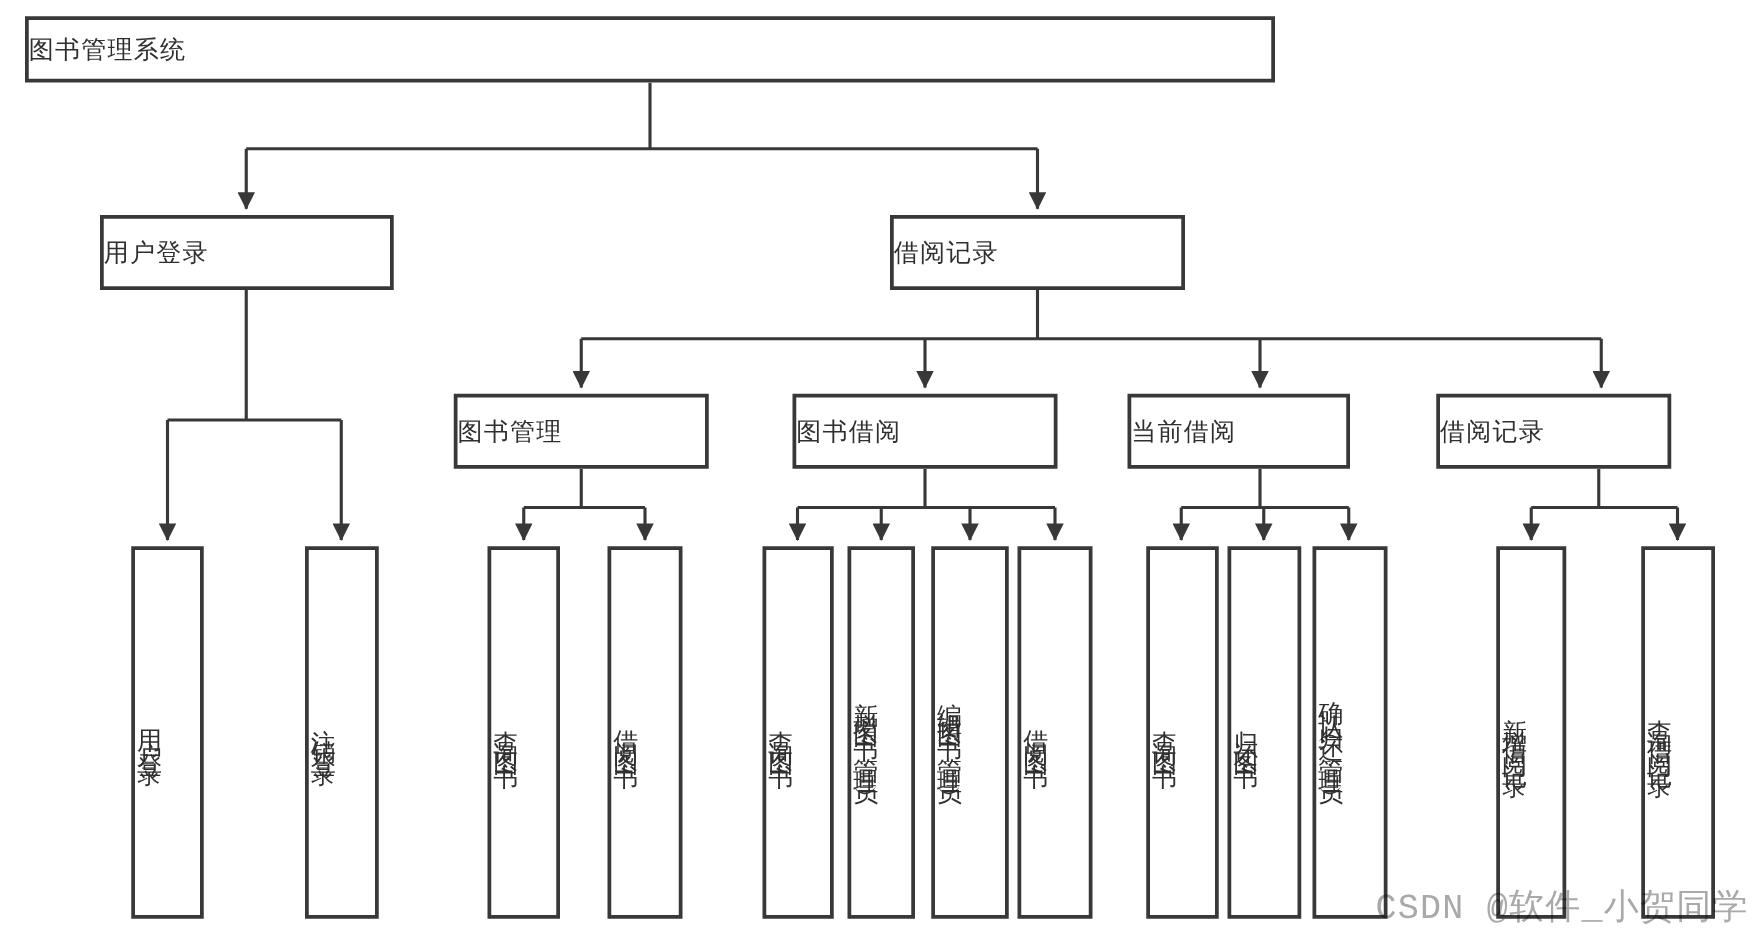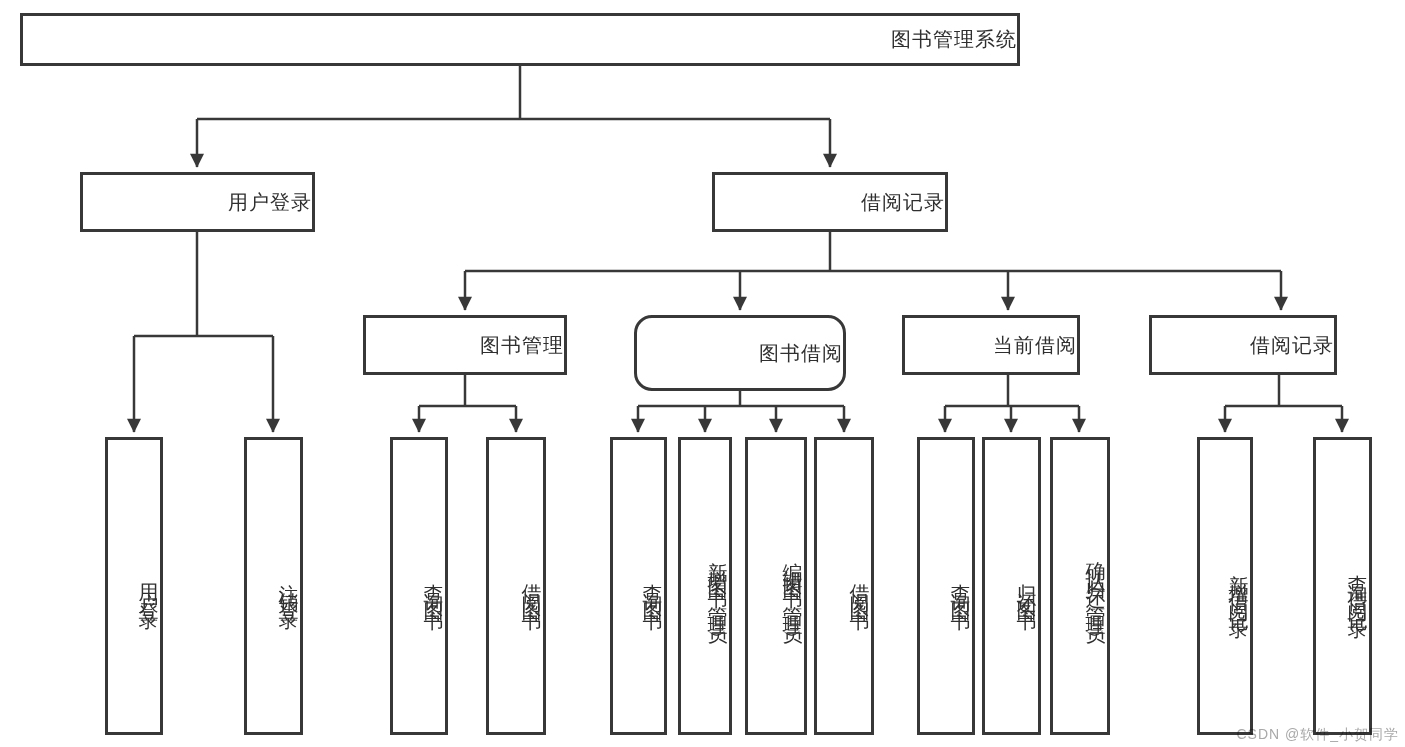--- a/index.html
+++ b/index.html
@@ -22,21 +22,21 @@
     height: 747px;
     z-index: 1;
   }
   .box {
     position: absolute;
     box-sizing: border-box;
     border: 3px solid #383838;
     background: #ffffff;
     display: flex;
     align-items: center;
-    justify-content: flex-end;
+    justify-content: flex-start;
     z-index: 2;
     color: #2f2f2f;
   }
   .hlabel {
     font-size: 20px;
     letter-spacing: 1px;
     white-space: nowrap;
     color: #2f2f2f;
   }
   .vbox {
@@ -48,26 +48,27 @@
     text-orientation: mixed;
     font-size: 20px;
     line-height: 1.1;
     letter-spacing: 9px;
     color: #2f2f2f;
   }
   #watermark {
     position: absolute;
     right: 6px;
     bottom: 3px;
-    font-size: 14px;
+    font-size: 28px;
     letter-spacing: 1px;
     color: #a9a9a9;
     mix-blend-mode: multiply;
     z-index: 3;
     white-space: nowrap;
+    font-family: Liberation Mono, monospace;
   }
 </style>
 </head>
 <body>
 
 <div id="stage">
 
   <svg id="connectors" viewBox="0 0 1405 747" xmlns="http://www.w3.org/2000/svg">
     <defs>
       <marker id="arrow" viewBox="0 0 10 10" refX="9.5" refY="5" markerWidth="8" markerHeight="5.6" orient="auto-start-reverse">
@@ -125,21 +126,21 @@
   <div class="box" style="left:80px; top:172px; width:235px; height:60px;">
     <span class="hlabel">用户登录</span>
   </div>
   <div class="box" style="left:712px; top:172px; width:236px; height:60px;">
     <span class="hlabel">借阅记录</span>
   </div>
 
   <div class="box" style="left:363px; top:315px; width:204px; height:60px;">
     <span class="hlabel">图书管理</span>
   </div>
-  <div class="box" style="left:634px; top:315px; width:212px; height:76px;border-radius:18px;">
+  <div class="box" style="left:634px; top:315px; width:212px; height:60px;">
     <span class="hlabel">图书借阅</span>
   </div>
   <div class="box" style="left:902px; top:315px; width:178px; height:60px;">
     <span class="hlabel">当前借阅</span>
   </div>
   <div class="box" style="left:1149px; top:315px; width:188px; height:60px;">
     <span class="hlabel">借阅记录</span>
   </div>
 
   <div class="box vbox" style="left:105px; width:58px;">

